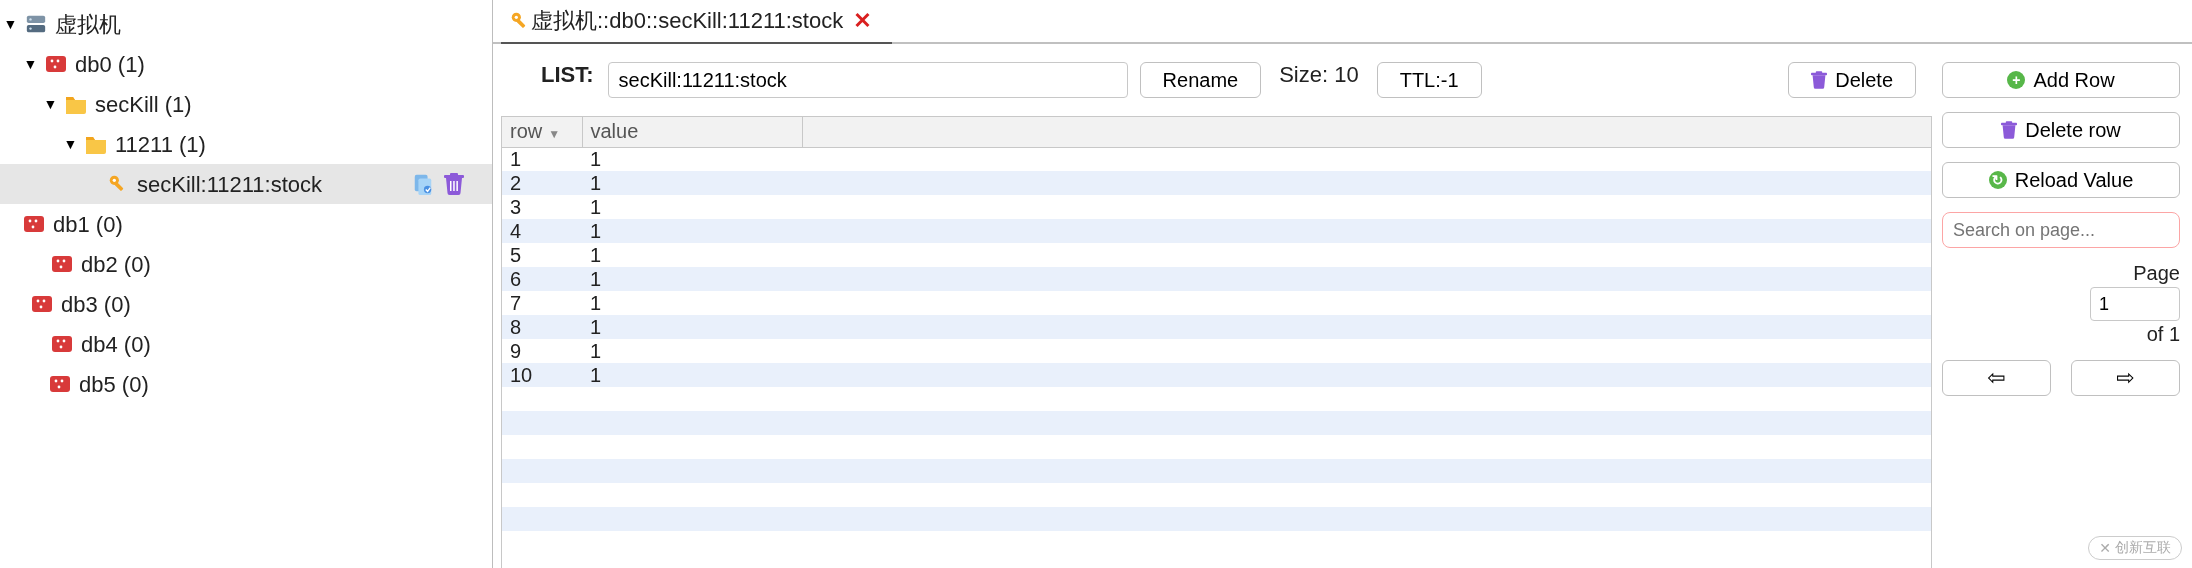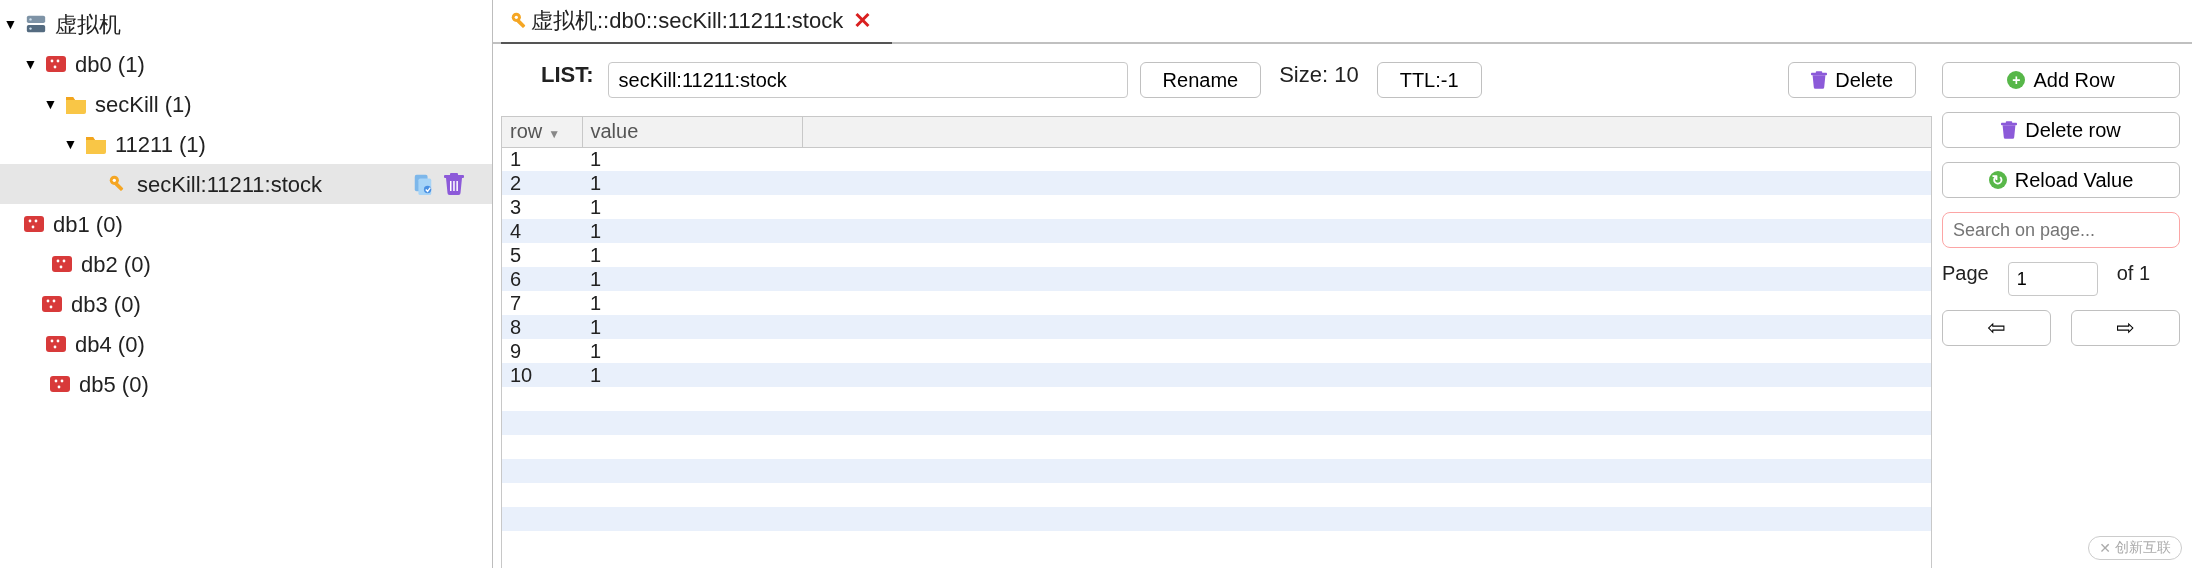--- a/index.html
+++ b/index.html
@@ -38,21 +38,21 @@
   th .sort{font-size:12px;color:#888;margin-left:6px;}
   tbody tr{height:24px;}
   tbody tr:nth-child(even){background:#e9f0fb;}
   tbody tr.blank:nth-child(even){background:#e9f0fb;}
   td{padding:0 8px;}
   td.row-col{width:72px;}
   
   .rightcol{width:260px;flex:0 0 260px;display:flex;flex-direction:column;gap:14px;padding:18px 12px 0 10px;font-size:20px;}
   .rightcol .btn{width:100%;height:36px;}
   .rightcol .search{width:100%;height:36px;border:1px solid #fca5a5;border-radius:8px;padding:7px 10px;font-size:18px;}
-  .page-row{display:flex;align-items:flex-start;gap:19px;}
+  .page-row{display:flex;align-items:flex-end;gap:2px;flex-direction:column;}
   .page-row input{width:90px;height:34px;border:1px solid #c8c8c8;border-radius:4px;text-align:left;padding:0 8px;font-size:18px;}
   .nav-btns{display:flex;gap:20px;}
   .nav-btns .btn{flex:1;font-size:22px;}
   .icon-circle{width:18px;height:18px;border-radius:50%;display:inline-flex;align-items:center;justify-content:center;color:#fff;font-size:14px;font-weight:bold;}
   .ic-add{background:#57b749;}
   .ic-reload{background:#58b749;}
   .ic-trash{color:#8c5ad9;font-size:18px;}
   .watermark{position:absolute;right:10px;bottom:8px;font-size:14px;color:#aaa;border:1px solid #ccc;border-radius:12px;padding:2px 10px;display:flex;align-items:center;gap:4px;}
   .app{position:relative;}
   svg{display:block;}
@@ -162,33 +162,33 @@
           <span class="icon">
             <svg class="db-icon" viewBox="0 0 24 24">
               <rect x="2" y="4" width="20" height="16" rx="3" fill="#d83a3a"></rect>
               <circle cx="8" cy="9" r="1.4" fill="#fff"></circle>
               <circle cx="14" cy="9" r="1.4" fill="#fff"></circle>
               <circle cx="11" cy="15" r="1.4" fill="#fff"></circle>
             </svg>
           </span>
           <span class="label">db2  (0)</span>
         </div>
-      <div class="node" style="padding-left:18px;">
+      <div class="node" style="padding-left:8px;">
           <span class="arrow"></span>
           <span class="icon">
             <svg class="db-icon" viewBox="0 0 24 24">
               <rect x="2" y="4" width="20" height="16" rx="3" fill="#d83a3a"></rect>
               <circle cx="8" cy="9" r="1.4" fill="#fff"></circle>
               <circle cx="14" cy="9" r="1.4" fill="#fff"></circle>
               <circle cx="11" cy="15" r="1.4" fill="#fff"></circle>
             </svg>
           </span>
           <span class="label">db3  (0)</span>
         </div>
-      <div class="node" style="padding-left:22px;">
+      <div class="node" style="padding-left:28px;">
           <span class="arrow"></span>
           <span class="icon">
             <svg class="db-icon" viewBox="0 0 24 24">
               <rect x="2" y="4" width="20" height="16" rx="3" fill="#d83a3a"></rect>
               <circle cx="8" cy="9" r="1.4" fill="#fff"></circle>
               <circle cx="14" cy="9" r="1.4" fill="#fff"></circle>
               <circle cx="11" cy="15" r="1.4" fill="#fff"></circle>
             </svg>
           </span>
           <span class="label">db4  (0)</span>

